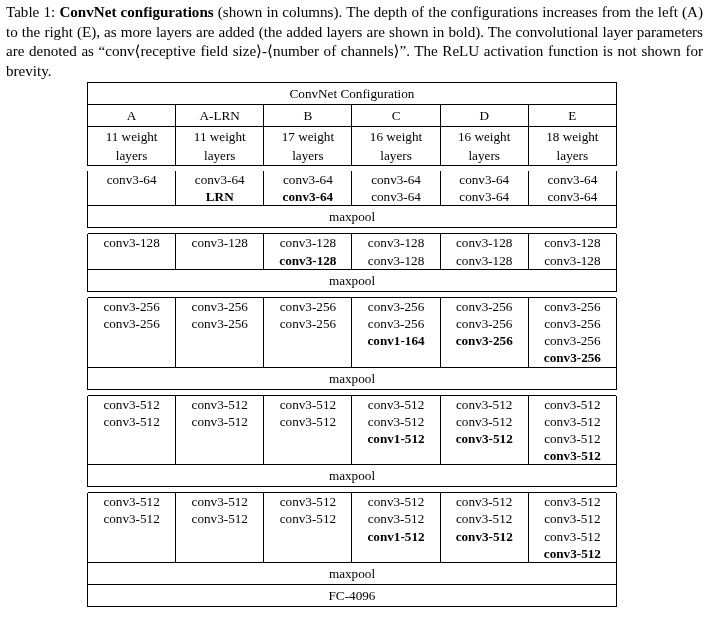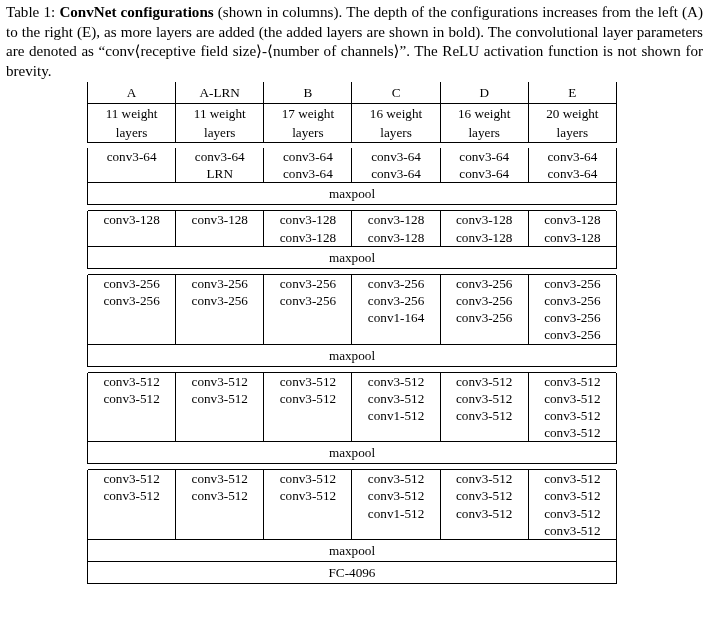--- a/index.html
+++ b/index.html
@@ -67,21 +67,21 @@
   
   .cellstack {
     display: block;
     padding: 0;
   }
   .cellstack span {
     display: block;
     height: 17.2px;
     line-height: 17.2px;
   }
-  .cellstack span.bold { font-weight: normal; }
+  .cellstack span.bold { font-weight: bold; }
 
   .onerow { height: 21px; line-height: 21px; }
   .hdrrow { height: 21px; line-height: 21px; }
   .twoline { height: 38px; }
   .twoline span { display:block; height: 19px; line-height: 19px; }
 </style>
 </head>
 <body>
 
 <div id="page">
@@ -96,20 +96,23 @@
     <table class="vgg">
       <colgroup>
         <col>
           <col>
           <col>
           <col>
           <col>
           <col>
       </colgroup>
       <tbody id="tbody">
+          <tr class="rule-top rule-bot">
+            <td colspan="6" class="hdrrow">ConvNet Configuration</td>
+          </tr>
           <tr class="rule-bot">
             <td class="hdrrow">A</td>
             <td class="hdrrow">A-LRN</td>
             <td class="hdrrow">B</td>
             <td class="hdrrow">C</td>
             <td class="hdrrow">D</td>
             <td class="hdrrow">E</td>
           </tr>
           <tr class="rule-bot">
             <td class="twoline">
@@ -126,21 +129,21 @@
             </td>
             <td class="twoline">
               <span>16 weight</span>
               <span>layers</span>
             </td>
             <td class="twoline">
               <span>16 weight</span>
               <span>layers</span>
             </td>
             <td class="twoline">
-              <span>20 weight</span>
+              <span>18 weight</span>
               <span>layers</span>
             </td>
           </tr>
           <tr>
             <td colspan="6" style="height: 5px; border: none;"></td>
           </tr>
           <tr class="rule-bot">
             <td>
               <div class="cellstack">
                 <span>conv3-64</span>

